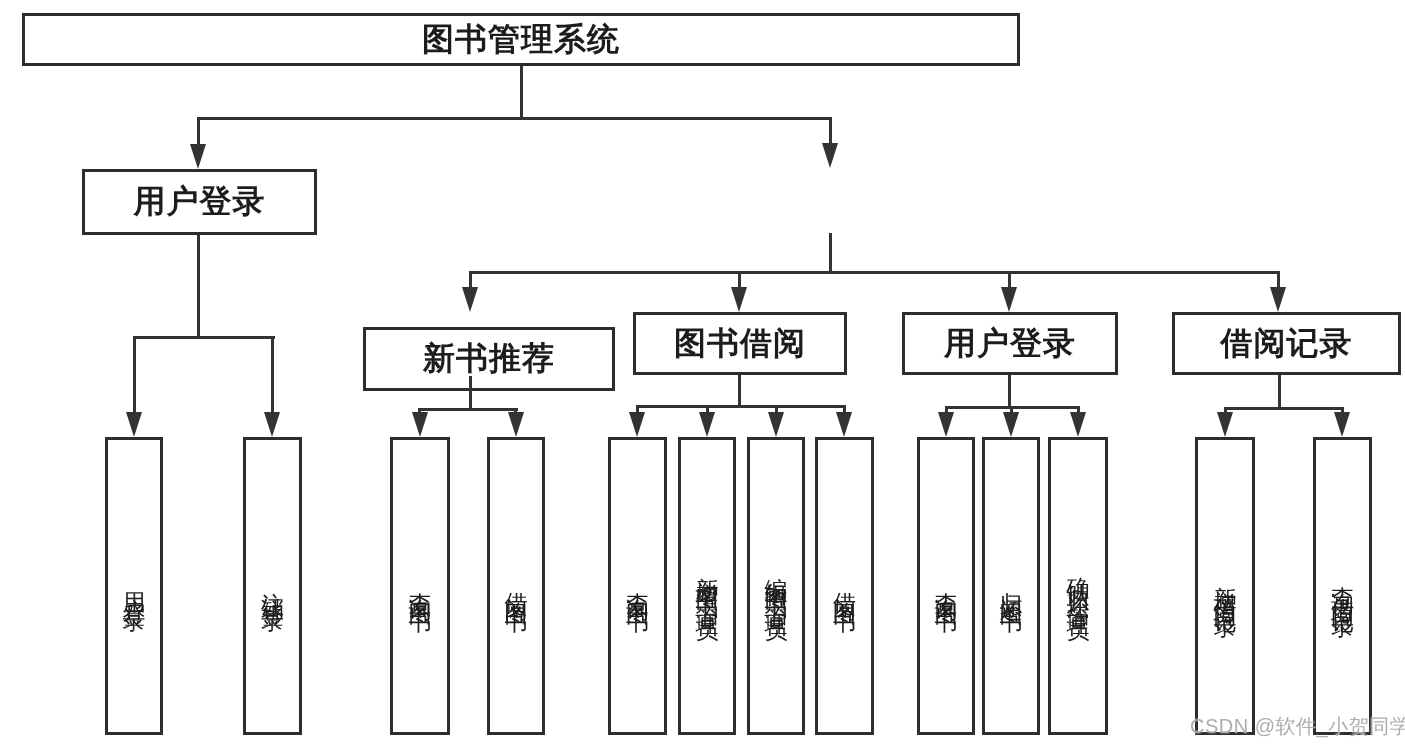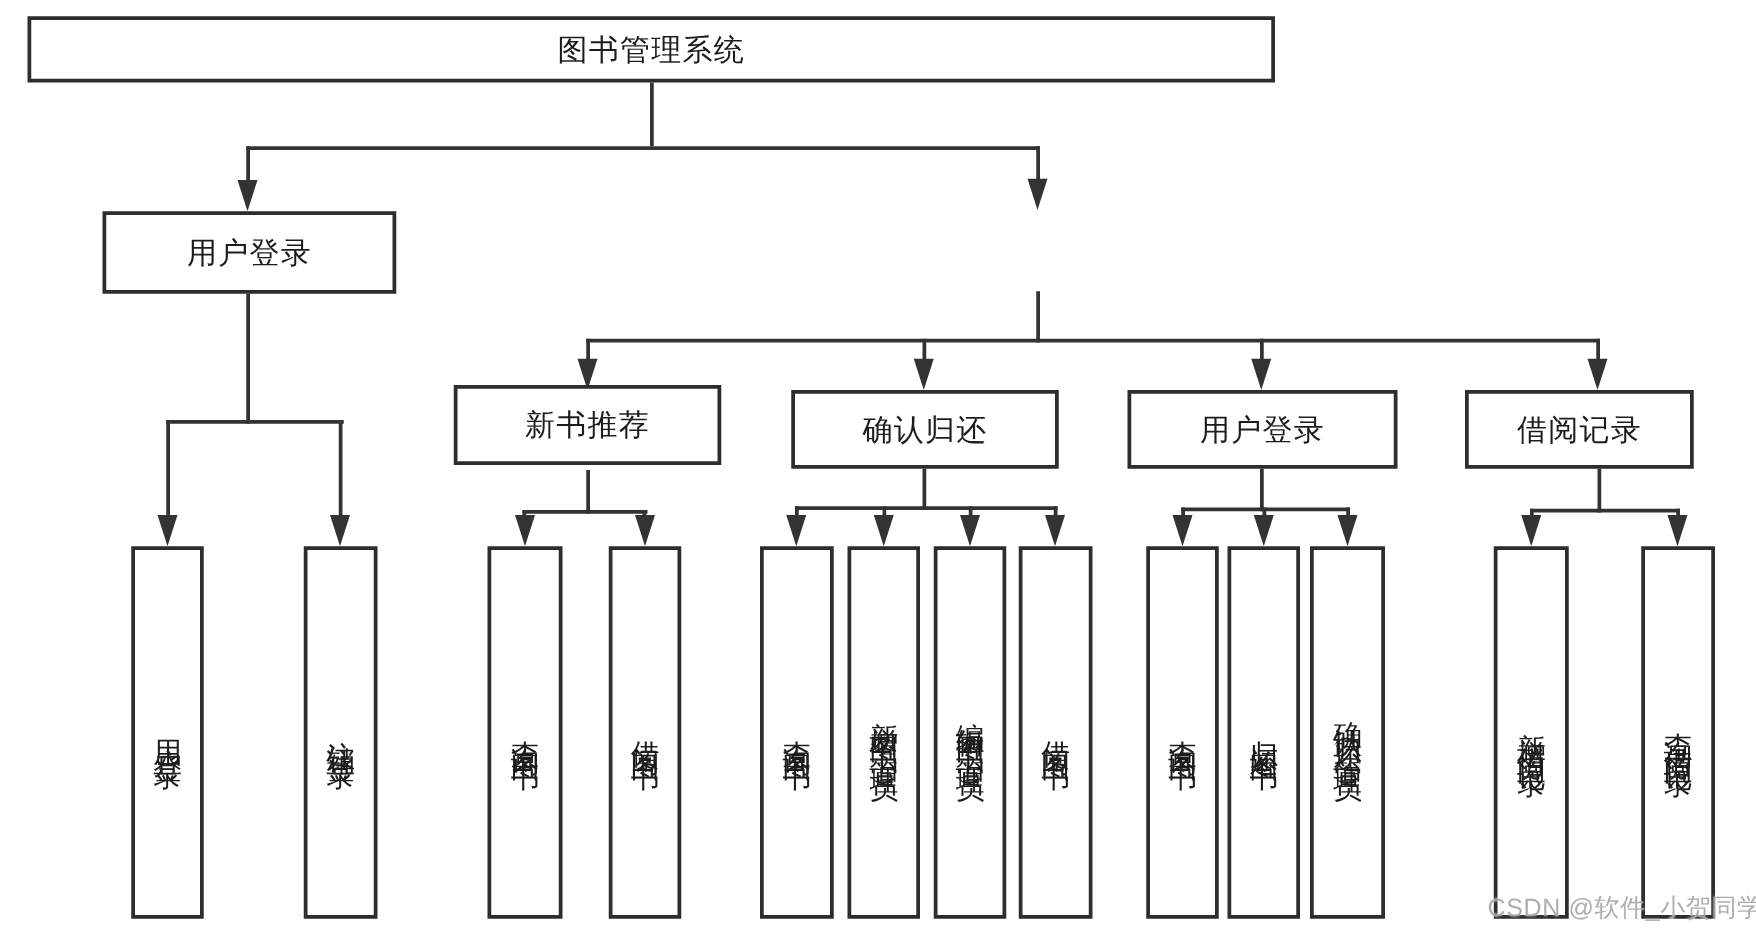--- a/index.html
+++ b/index.html
@@ -3,21 +3,21 @@
 <meta charset="utf-8">
 <style>
   html,body{margin:0;padding:0;background:#ffffff;}
   .canvas{
     position:relative;width:1405px;height:747px;background:#ffffff;overflow:hidden;
     font-family:"Liberation Sans", sans-serif;color:#1c1c1c;
   }
   .box{
     position:absolute;box-sizing:border-box;border:3px solid #2d2d2d;background:#ffffff;
     display:flex;align-items:center;justify-content:center;
-    font-size:24px;letter-spacing:1px;white-space:nowrap;
+    font-size:32px;letter-spacing:1px;white-space:nowrap;font-weight:bold;
   }
   .vbox{
     position:absolute;box-sizing:border-box;border:3px solid #2d2d2d;background:#ffffff;
     display:flex;align-items:center;justify-content:center;
   }
   .vtext{
     writing-mode:vertical-rl;text-orientation:mixed;
     font-size:23px;line-height:1;letter-spacing:6px;white-space:nowrap;
   }
   .hline{position:absolute;height:3px;background:#333333;}
@@ -60,24 +60,24 @@
   <div class="hline" style="left:469px;top:271px;width:811px;"></div>
   <div class="vline" style="left:469px;top:271px;height:20px;"></div>
   <div class="arrow" style="left:462px;top:287px;"></div>
   <div class="vline" style="left:738px;top:271px;height:20px;"></div>
   <div class="arrow" style="left:731px;top:287px;"></div>
   <div class="vline" style="left:1008px;top:271px;height:20px;"></div>
   <div class="arrow" style="left:1001px;top:287px;"></div>
   <div class="vline" style="left:1277px;top:271px;height:20px;"></div>
   <div class="arrow" style="left:1270px;top:287px;"></div>
 
-  <div class="box" style="left:363px;top:308px;width:214px;height:64px;">新书推荐</div>
-  <div class="box" style="left:633px;top:312px;width:214px;height:63px;">确认归还</div>
+  <div class="box" style="left:363px;top:327px;width:252px;height:64px;">新书推荐</div>
+  <div class="box" style="left:633px;top:312px;width:214px;height:63px;">图书借阅</div>
   <div class="box" style="left:902px;top:312px;width:216px;height:63px;">用户登录</div>
-  <div class="box" style="left:1172px;top:312px;width:183px;height:63px;">借阅记录</div>
+  <div class="box" style="left:1172px;top:312px;width:229px;height:63px;">借阅记录</div>
 
   <div class="vline" style="left:469px;top:376px;height:35px;"></div>
   <div class="hline" style="left:418px;top:408px;width:100px;"></div>
   <div class="vline" style="left:418px;top:408px;height:12px;"></div>
   <div class="arrow" style="left:412px;top:412px;"></div>
   <div class="vline" style="left:514px;top:408px;height:12px;"></div>
   <div class="arrow" style="left:508px;top:412px;"></div>
 
   <div class="vline" style="left:738px;top:375px;height:33px;"></div>
   <div class="hline" style="left:636px;top:405px;width:210px;"></div>

